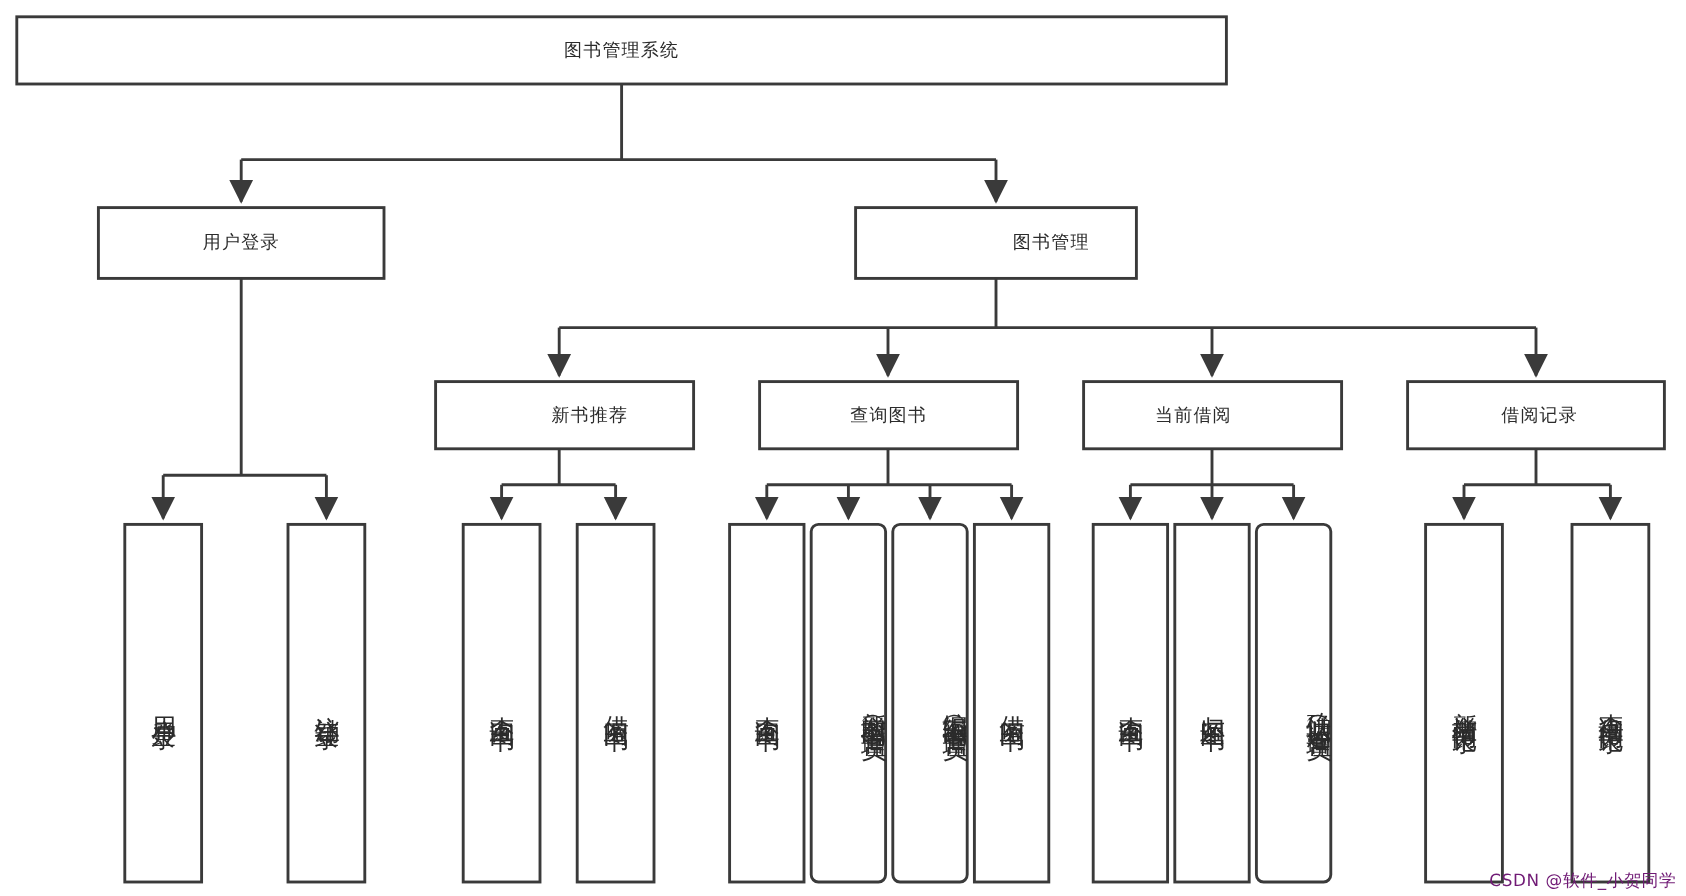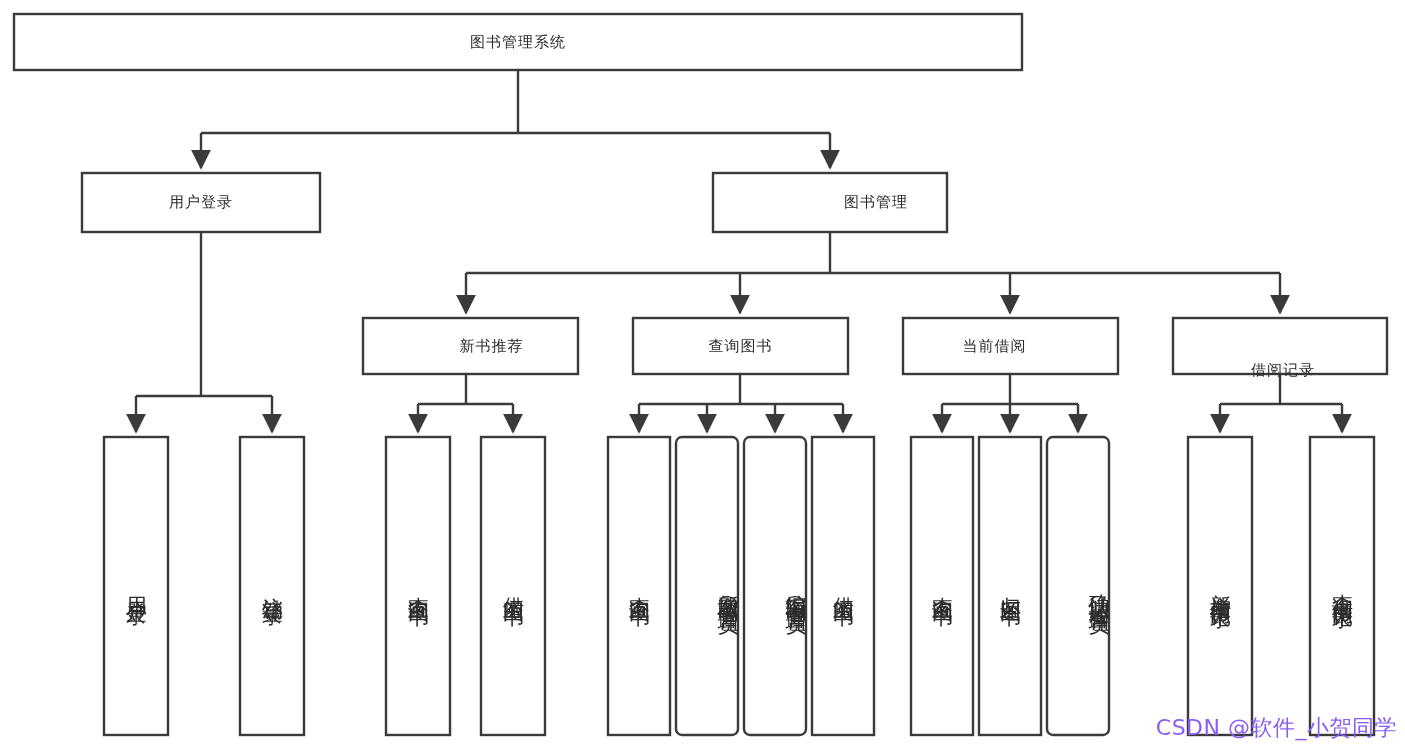--- a/index.html
+++ b/index.html
@@ -10,21 +10,21 @@
   .node-rect.rounded{rx:6;ry:6;}
   .edge{stroke:#3a3a3a;stroke-width:2.4;fill:none;stroke-linecap:butt;}
   .arrow-head{fill:#3a3a3a;}
   .node-label{position:absolute;display:flex;align-items:center;justify-content:center;
               color:#2b2b2b;pointer-events:none;}
   .node-label.horiz{font-size:15px;letter-spacing:1px;}
   .node-label.vert{writing-mode:vertical-rl;text-orientation:upright;
                    font-size:21px;letter-spacing:3px;line-height:1;
                    align-items:flex-start;justify-content:center;padding-top:4px;}
   .node-label.vert.mid{align-items:center;padding-top:0;}
-  .watermark{position:absolute;right:8px;bottom:4px;font-size:22px;color:#8b5cf6;
+  .watermark{position:absolute;right:8px;bottom:4px;font-size:14px;color:#701a75;
              letter-spacing:.5px;white-space:nowrap;}
 </style>
 </head>
 <body>
 
 <div id="stage">
 
   <svg id="diagram" viewBox="0 0 1405 747">
     <defs>
       <marker id="arrow" viewBox="0 0 12 12" refX="10" refY="6" markerWidth="9" markerHeight="9" orient="auto-start-reverse">
@@ -102,21 +102,21 @@
   </svg>
 
   <div class="node-label horiz" style="left:14px;top:14px;width:1008px;height:56px;">图书管理系统</div>
 
   <div class="node-label horiz" style="left:82px;top:173px;width:238px;height:59px;">用户登录</div>
   <div class="node-label horiz" style="left:713px;top:173px;width:264px;height:59px;margin-left:31px;">图书管理</div>
 
   <div class="node-label horiz" style="left:384px;top:318px;width:215px;height:56px;">新书推荐</div>
   <div class="node-label horiz" style="left:633px;top:318px;width:215px;height:56px;">查询图书</div>
   <div class="node-label horiz" style="left:903px;top:318px;width:183px;height:56px;">当前借阅</div>
-  <div class="node-label horiz" style="left:1173px;top:318px;width:220px;height:56px;margin-top:24px;">借阅记录</div>
+  <div class="node-label horiz" style="left:1173px;top:318px;width:220px;height:56px;">借阅记录</div>
 
   <div class="node-label vert mid" style="left:104px;top:437px;width:64px;height:298px;">用户登录</div>
   <div class="node-label vert mid" style="left:240px;top:437px;width:64px;height:298px;">注销登录</div>
 
   <div class="node-label vert mid" style="left:386px;top:437px;width:64px;height:298px;">查询图书</div>
   <div class="node-label vert mid" style="left:481px;top:437px;width:64px;height:298px;">借阅图书</div>
 
   <div class="node-label vert mid" style="left:608px;top:437px;width:62px;height:298px;">查询图书</div>
   <div class="node-label vert" style="left:676px;top:437px;width:62px;height:298px;">新增图书（管理员）</div>
   <div class="node-label vert" style="left:744px;top:437px;width:62px;height:298px;">编辑图书（管理员）</div>

